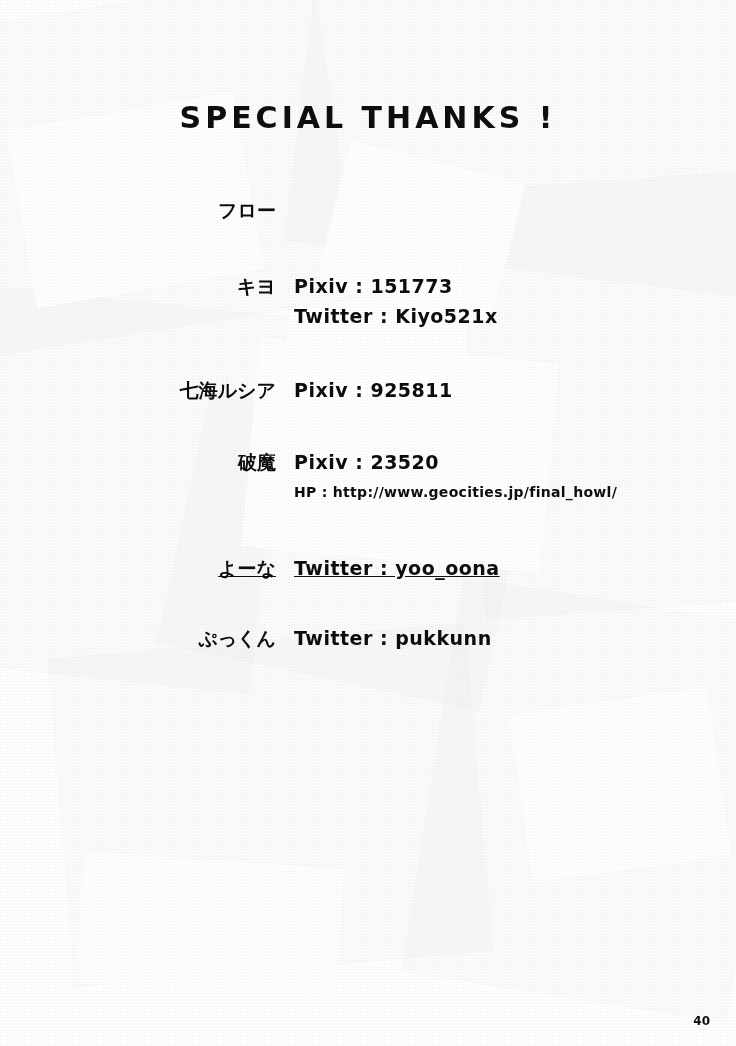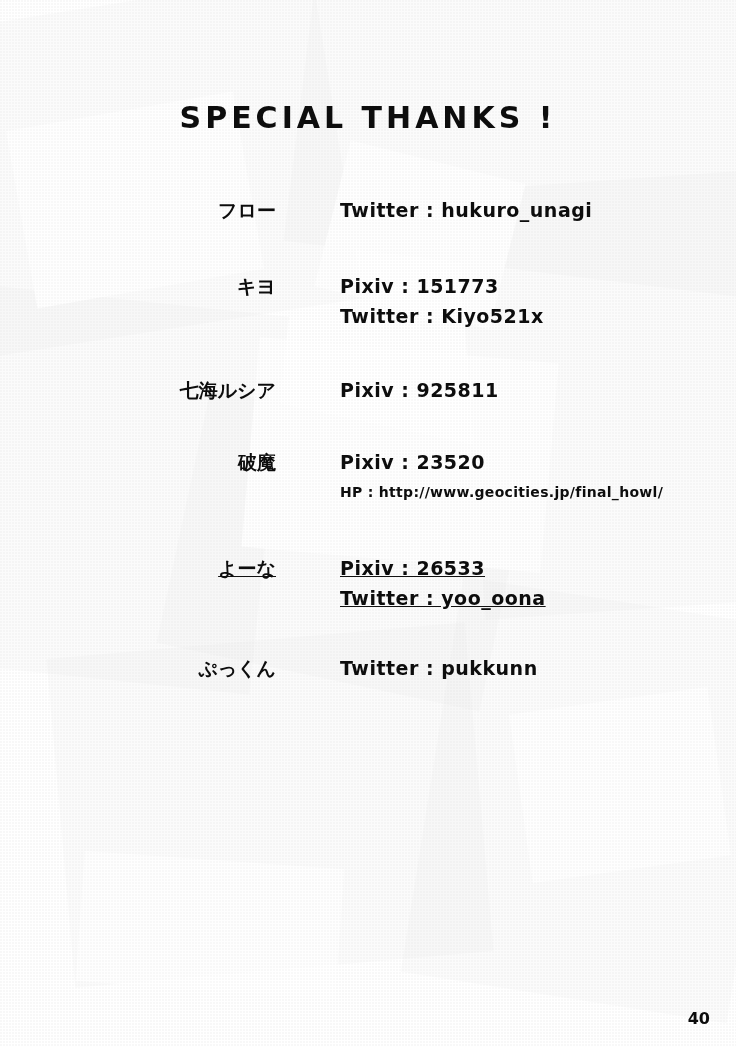--- a/index.html
+++ b/index.html
@@ -86,21 +86,20 @@
     position: absolute;
     top: 195px;
     left: 96px;
     width: 580px;
   }
 
   .entry {
     display: flex;
     align-items: flex-start;
     margin-bottom: 26px;
-    gap: 46px;
   }
   .entry .name {
     width: 180px;
     text-align: right;
     padding-right: 18px;
     font-size: 19px;
     font-weight: 700;
     line-height: 30px;
     color: #0d0d0d;
     white-space: nowrap;
@@ -130,21 +129,21 @@
   .e-hama   { margin-bottom: 46px; }
   .e-medi   { margin-bottom: 40px; }
   .e-yona   { margin-bottom: 40px; text-decoration: underline; }
 
   .e-hama .name, .e-kiyo .name, .e-yona .name { padding-top: 0; }
 
   .page-number {
     position: absolute;
     right: 26px;
     bottom: 18px;
-    font-size: 16px;
+    font-size: 12px;
     font-weight: 700;
     color: #0d0d0d;
   }
 </style>
 </head>
 <body>
 
 <div class="page">
 
   <div class="bg-art">
@@ -165,23 +164,20 @@
   <div class="veil"></div>
 
   <div class="content">
 
     <div class="title">SPECIAL THANKS !</div>
 
     <div class="entries">
 
       <div class="entry e-flow">
         <div class="name">フロー</div>
-        <div class="lines">
-          <div class="line">Twitter : hukuro_unagi</div>
-        </div>
       </div>
 
       <div class="entry e-kiyo">
         <div class="name">キヨ</div>
         <div class="lines">
           <div class="line">Pixiv : 151773</div>
           <div class="line">Twitter : Kiyo521x</div>
         </div>
       </div>
 
@@ -197,21 +193,20 @@
         <div class="lines">
           <div class="line">Pixiv : 23520</div>
           <div class="line small">HP : http://www.geocities.jp/final_howl/</div>
         </div>
       </div>
 
 
       <div class="entry e-yona">
         <div class="name">よーな</div>
         <div class="lines">
-          <div class="line">Pixiv : 26533</div>
           <div class="line">Twitter : yoo_oona</div>
         </div>
       </div>
 
       <div class="entry e-pukkun">
         <div class="name">ぷっくん</div>
         <div class="lines">
           <div class="line">Twitter : pukkunn</div>
         </div>
       </div>

